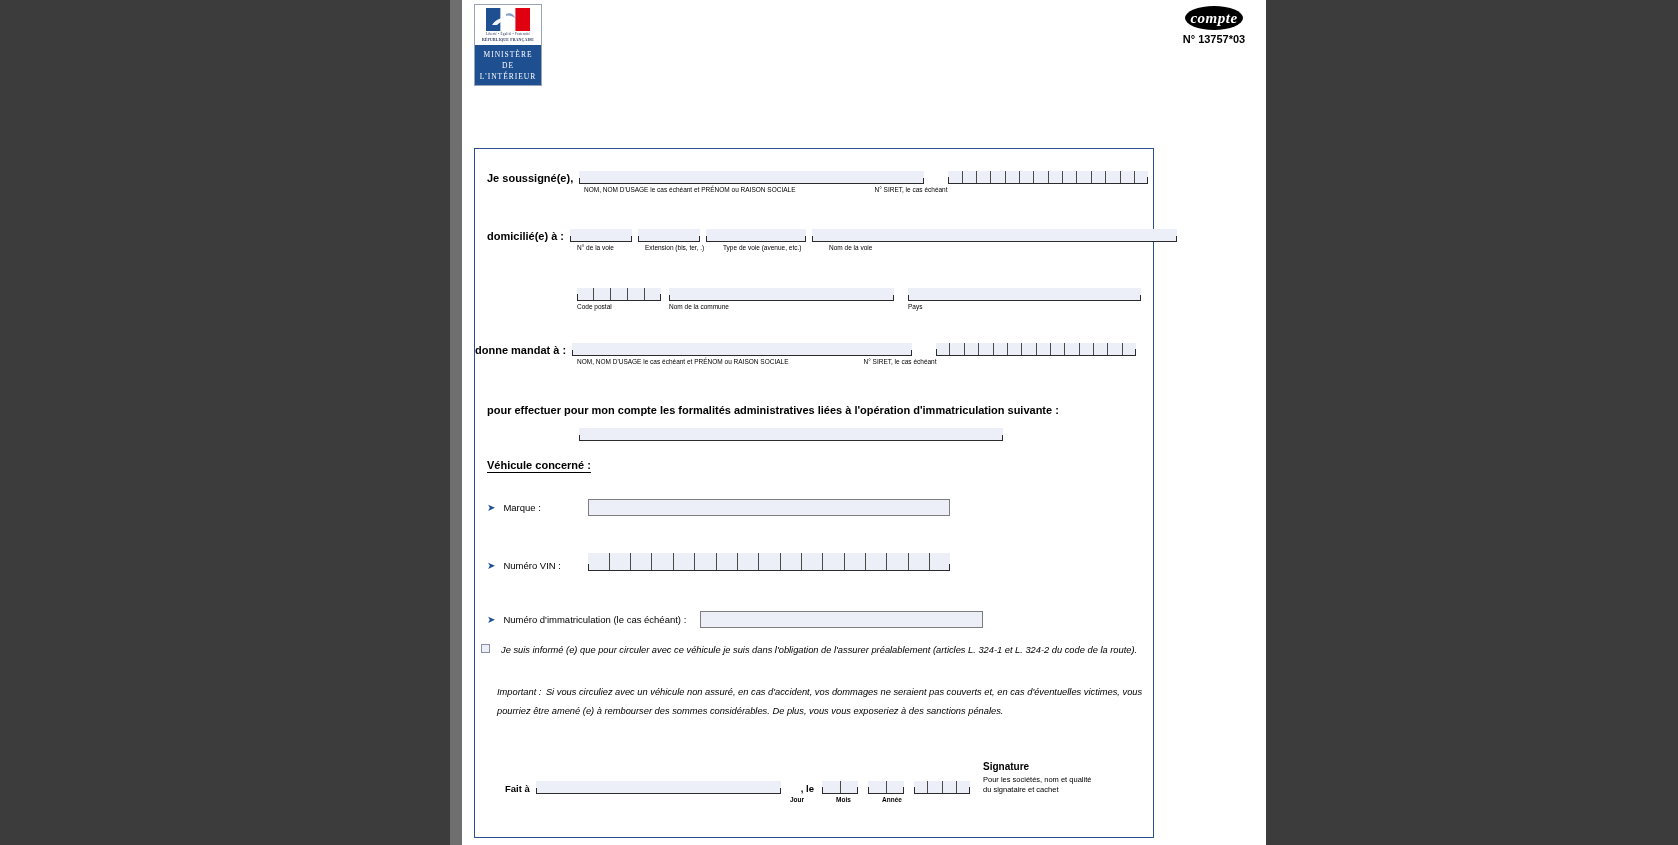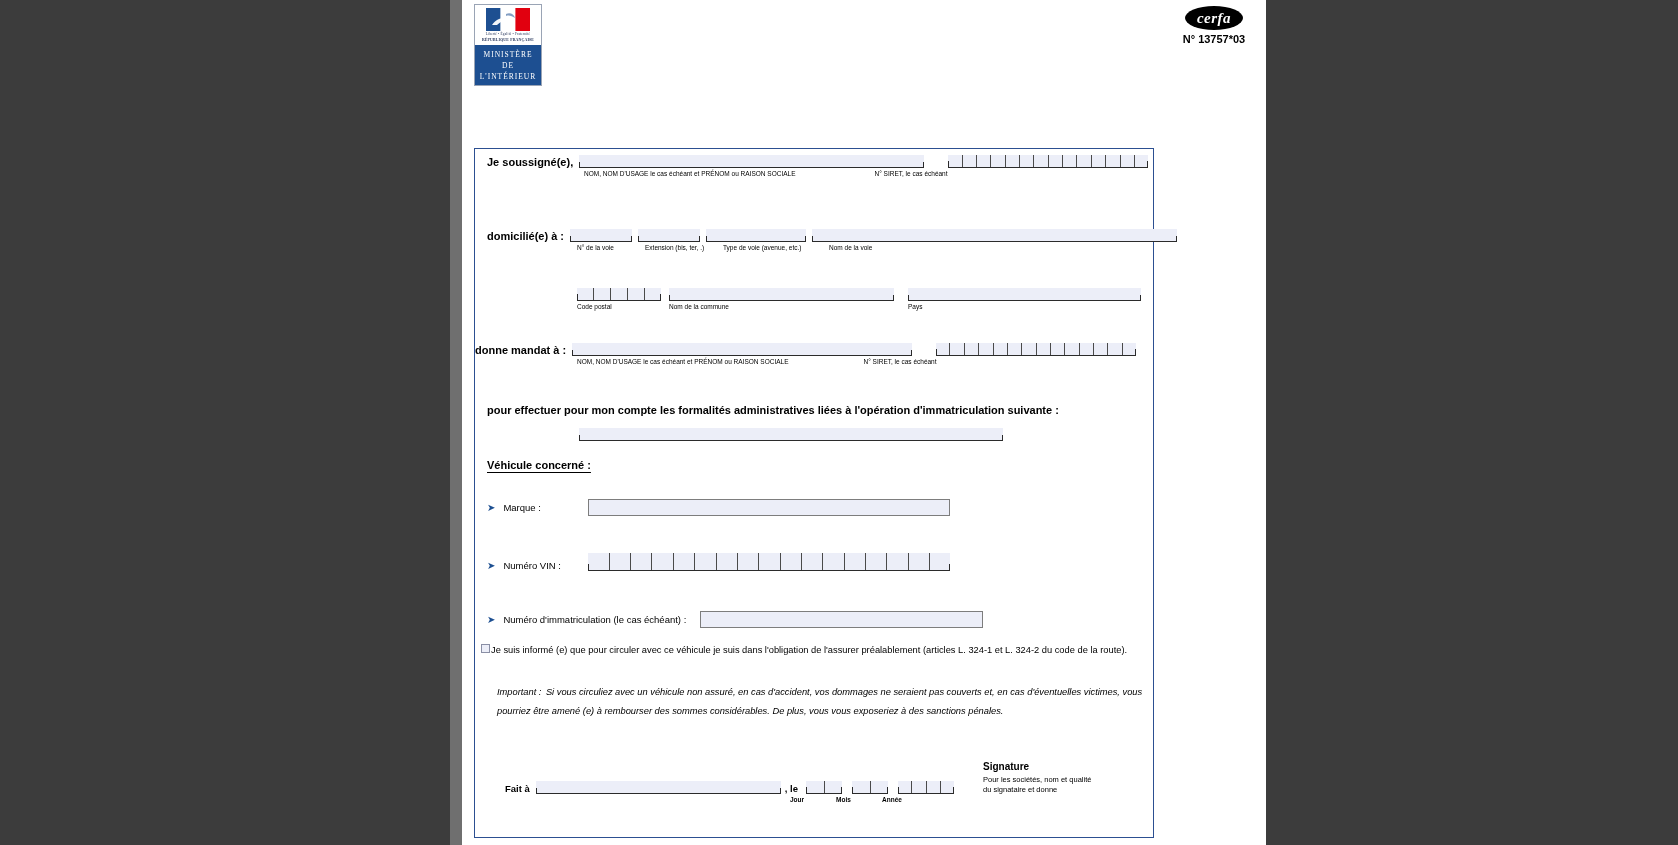--- a/index.html
+++ b/index.html
@@ -293,28 +293,28 @@
         </div>
         <div class="logo-ministere">
           <div>MINISTÈRE</div>
           <div>DE</div>
           <div>L'INTÉRIEUR</div>
         </div>
       </div>
 
 
       <div class="cerfa-block">
-        <div class="cerfa-oval">cerfa</div>
+        <div class="cerfa-oval">compte</div>
         <div class="cerfa-num">N° 13757*03</div>
       </div>
     </div>
 
     <div class="form-box">
 
-      <div class="row" style="left:12px; top:6px;">
+      <div class="row" style="left:12px; top:22px;">
         <div style="display:flex; align-items:flex-end;">
           <div class="lbl-bold">Je soussigné(e),</div>
           <div class="field" style="width:345px; margin-left:6px;"></div>
           <div class="comb" style="width:200px; margin-left:24px;">
               <i></i>
               <i></i>
               <i></i>
               <i></i>
               <i></i>
               <i></i>
@@ -443,34 +443,34 @@
         <div style="display:flex; align-items:center;">
           <span class="arrow-bullet">➤</span>
           <span class="lbl-norm">Numéro d'immatriculation (le cas échéant) :</span>
           <div class="field-box" style="width:283px; margin-left:14px;"></div>
         </div>
       </div>
 
       <div class="row" style="left:6px; top:495px; width:660px;">
         <div style="display:flex; align-items:flex-start;">
           <span class="checkbox"></span>
-          <span class="para" style="margin-left:1px;">Je suis informé (e) que pour circuler avec ce véhicule je suis dans l'obligation de l'assurer préalablement (articles L. 324-1 et L. 324-2 du code de la route).</span>
+          <span class="para" style="margin-left:11px;font-style:italic;">Je suis informé (e) que pour circuler avec ce véhicule je suis dans l'obligation de l'assurer préalablement (articles L. 324-1 et L. 324-2 du code de la route).</span>
         </div>
       </div>
 
       <div class="row" style="left:22px; top:532px; width:660px;">
         <span class="para-italic">Important :</span>
         <span class="para-italic">Si vous circuliez avec un véhicule non assuré, en cas d'accident, vos dommages ne seraient pas couverts et, en cas d'éventuelles victimes, vous pourriez être amené (e) à rembourser des sommes considérables. De plus, vous vous exposeriez à des sanctions pénales.</span>
       </div>
 
       <div class="row" style="left:30px; top:632px;font-weight:bold;">
         <div style="display:flex; align-items:flex-end;">
           <span class="lbl-norm">Fait à</span>
           <div class="field" style="width:245px; margin-left:6px;"></div>
-          <span class="lbl-norm" style="margin-left:4px;">, le</span>
+          <span class="lbl-norm" style="margin-left:20px;">, le</span>
           <div class="comb" style="width:36px; margin-left:8px;">
               <i></i>
               <i></i>
             </div>
           <div class="comb" style="width:36px; margin-left:10px;">
               <i></i>
               <i></i>
             </div>
           <div class="comb" style="width:56px; margin-left:10px;">
               <i></i>
@@ -482,18 +482,18 @@
         <div style="display:flex; margin-top:2px;">
           <div class="lbl-small" style="margin-left:285px; width:46px;">Jour</div>
           <div class="lbl-small" style="width:46px;">Mois</div>
           <div class="lbl-small">Année</div>
         </div>
       </div>
 
       <div class="row" style="left:508px; top:612px;">
         <div class="sig-title">Signature</div>
         <div class="sig-sub" style="margin-top:3px;">Pour les sociétés, nom et qualité</div>
-        <div class="sig-sub">du signataire et donne</div>
+        <div class="sig-sub">du signataire et cachet</div>
       </div>
 
     </div>
   </div>
 </div>
 
 </body></html>

